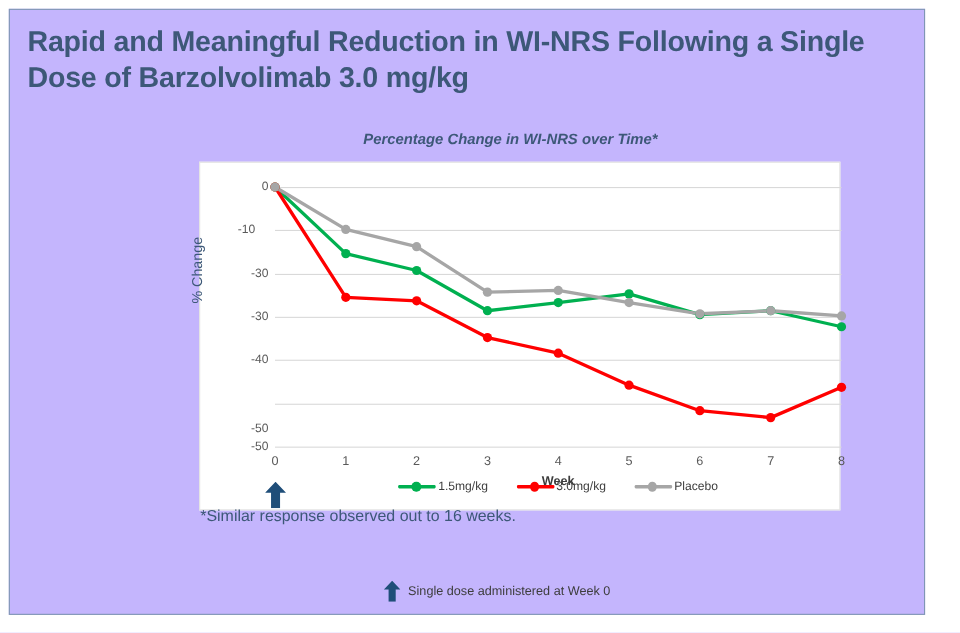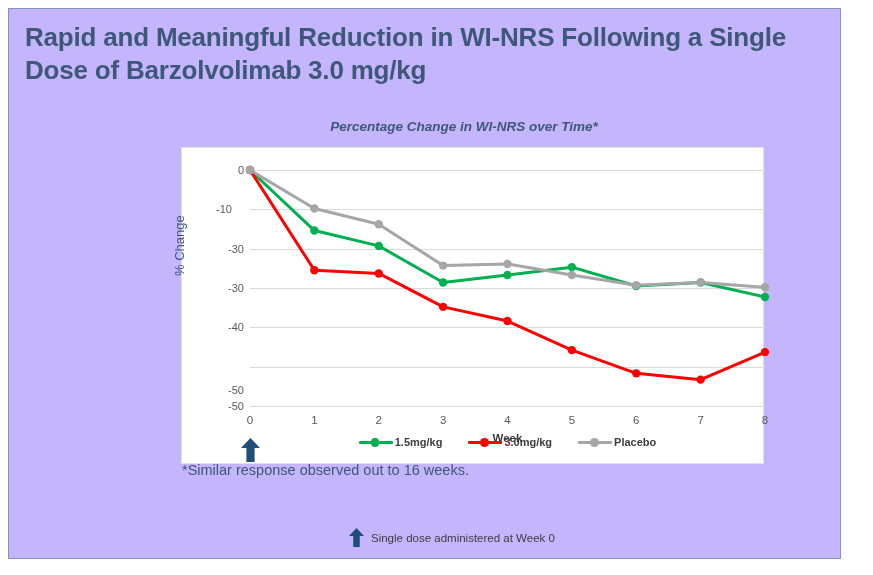--- a/index.html
+++ b/index.html
@@ -128,21 +128,20 @@
 
   
   #chart-legend {
     position: absolute;
     left: 68px; top: 288px;
     width: 515px;
     display: flex;
     justify-content: center;
     align-items: flex-start;
     gap: 26px;
-    font-weight: bold;
   }
   .legend-item {
     display: flex;
     align-items: center;
     gap: 2px;
     font-size: 11px;
     color: #3d3d3d;
     white-space: nowrap;
   }
   .legend-swatch {

